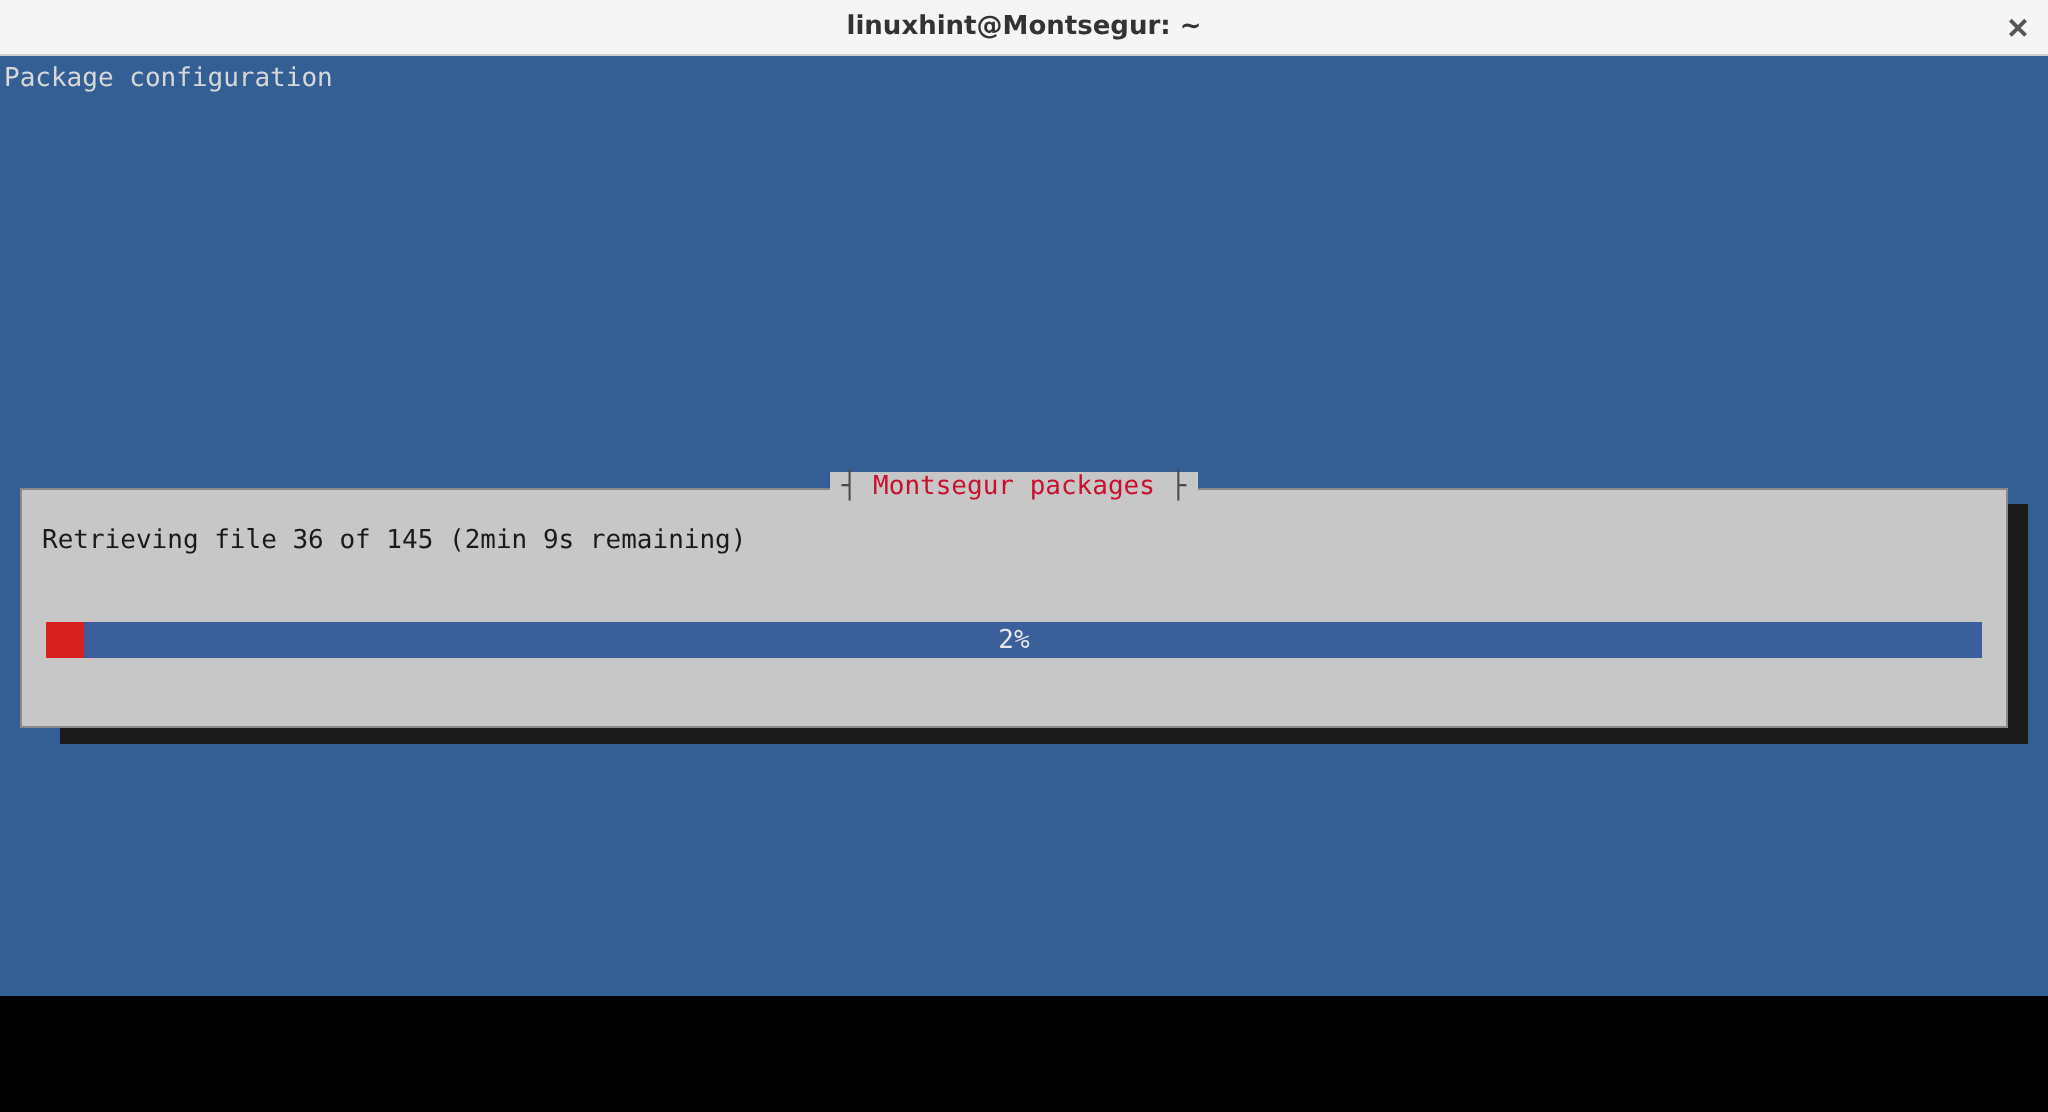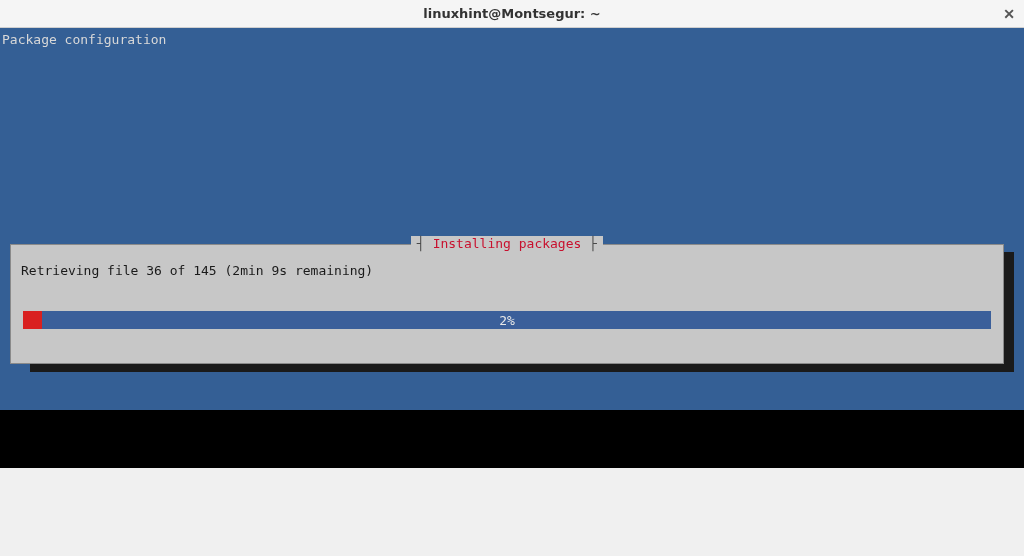--- a/index.html
+++ b/index.html
@@ -11,21 +11,21 @@
       width: 1024px;
       height: 556px;
       background: #f0f0f0;
       font-family: "DejaVu Sans Mono", "Liberation Mono", monospace;
       font-size: 13px;
       overflow: hidden;
       position: relative;
     }
     .window {
       width: 1024px;
-      height: 468px;
+      height: 556px;
       background: #ffffff;
       position: relative;
     }
     .titlebar {
       height: 28px;
       background: #f5f5f5;
       border-bottom: 1px solid #d0d0d0;
       display: flex;
       align-items: center;
       justify-content: center;
@@ -154,21 +154,21 @@
     <div class="close-btn">✕</div>
   </div>
 
   <div class="terminal">
     <div class="pkg-config-label">Package configuration</div>
 
     <div class="dialog-shadow"></div>
 
     <div class="dialog">
       <div class="dialog-title-wrap">
-        <span class="dialog-title">Installing packages</span>
+        <span class="dialog-title">Montsegur packages</span>
       </div>
       <div class="dialog-status">Retrieving file 36 of 145 (2min 9s remaining)</div>
       <div class="progress-bar">
         <div class="progress-fill" style="width:2%"></div>
         <span class="progress-text">2%</span>
       </div>
     </div>
 
     <div class="bottom-black"></div>
   </div>

